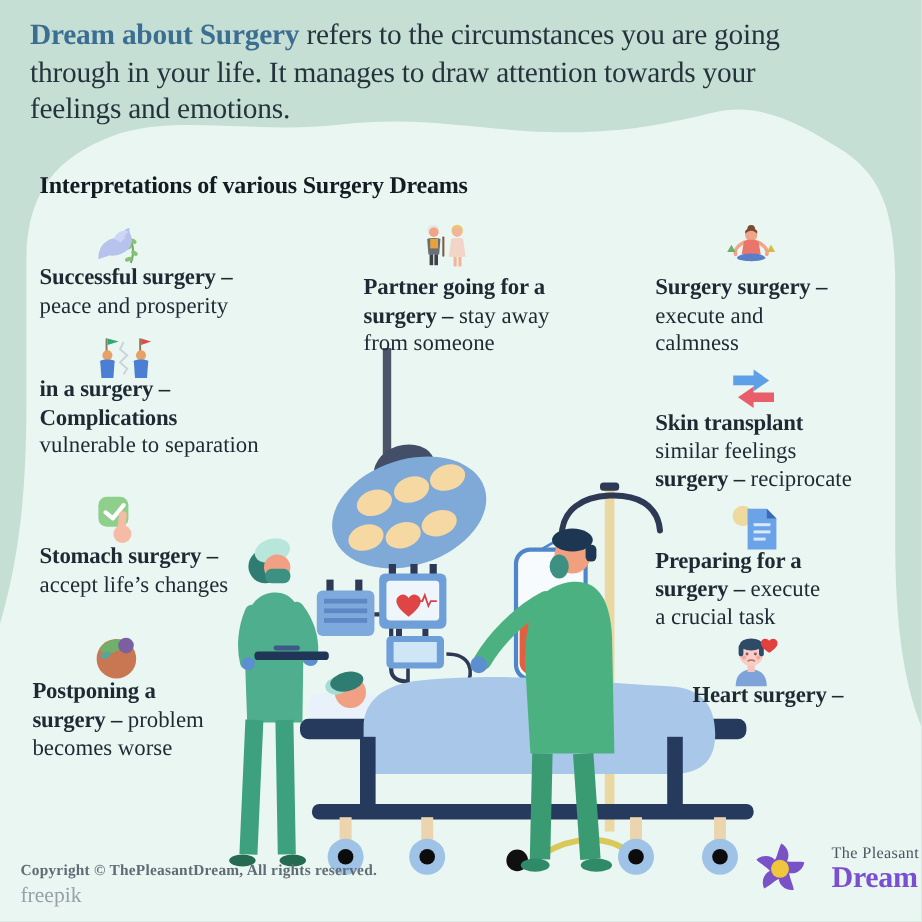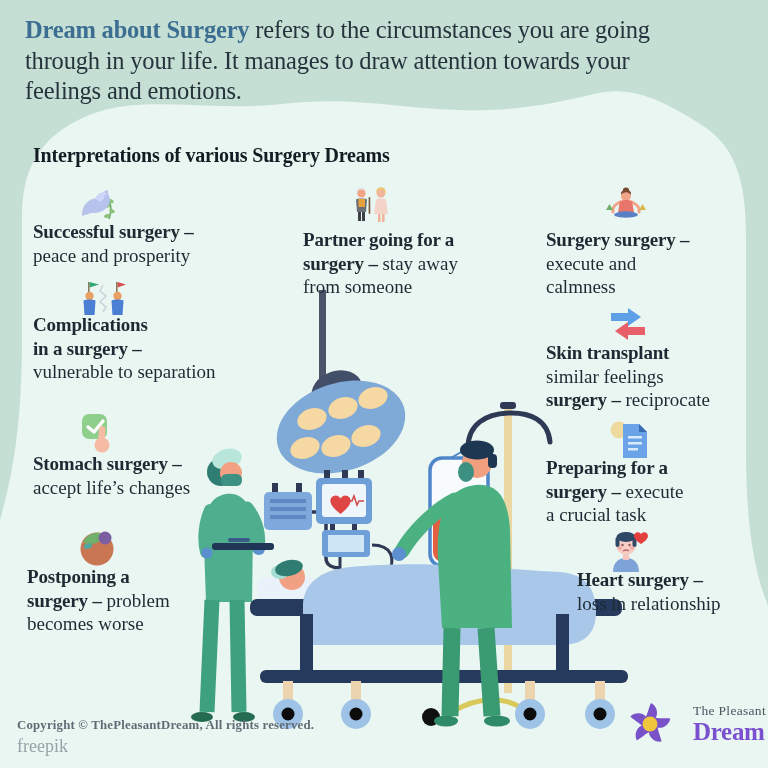--- a/index.html
+++ b/index.html
@@ -199,22 +199,22 @@
         <circle cx="10.5" cy="17" r="4.2" fill="#e8a064"></circle>
         <path d="M4.5,22 C4.5,20 16.5,20 16.5,22 L15.5,36 L5.5,36 Z" fill="#4a7fd4"></path>
         <polyline points="24,6 21,12 27,17 21,23 27,28 24,33" stroke="#c9d4da" stroke-width="1.6" fill="none"></polyline>
         <rect x="37" y="3" width="1.6" height="12" fill="#8a7a5a"></rect>
         <path d="M38.6,3 L47,5.5 L38.6,8.5 Z" fill="#d94f4f"></path>
         <circle cx="38.5" cy="17" r="4.2" fill="#e8a064"></circle>
         <path d="M32.5,22 C32.5,20 44.5,20 44.5,22 L43.5,36 L33.5,36 Z" fill="#4a7fd4"></path>
       </svg>
     </div>
     <div class="txt t2">
+      <div class="ln"><span class="b">in a surgery –</span><span></span></div>
       <div class="ln"><span class="b">Complications</span><span></span></div>
-      <div class="ln"><span class="b">in a surgery –</span><span></span></div>
       <div class="ln"><span class="b"></span><span>vulnerable to separation</span></div>
     </div>
   </section>
 
   
   <section class="item">
     <div class="icon i3">
       <svg width="40" height="42" viewBox="0 0 40 42">
         <rect x="3" y="2" width="25" height="25" rx="7" fill="#8ecf8b"></rect>
         <polyline points="9,15 15,20 24,9" stroke="#ffffff" stroke-width="3.5" fill="none" stroke-linecap="round" stroke-linejoin="round"></polyline>
@@ -339,21 +339,20 @@
         <circle cx="19.5" cy="17" r="1.2" fill="#8a5a5a"></circle>
         <circle cx="26.5" cy="17" r="1.2" fill="#8a5a5a"></circle>
         <circle cx="17" cy="20" r="1.8" fill="#f0a8a0"></circle>
         <circle cx="29" cy="20" r="1.8" fill="#f0a8a0"></circle>
         <path d="M20,23 Q23,21 26,23" stroke="#b96a6a" stroke-width="1.4" fill="none"></path>
         <path d="M38,6 C36,3 31,4 31,8 C31,11 35,14 38,16 C41,14 45,11 45,8 C45,4 40,3 38,6 Z" fill="#e23f3f"></path>
       </svg>
     </div>
     <div class="txt t9">
       <div class="ln"><span class="b">Heart surgery –</span><span></span></div>
-      <div class="ln"><span class="b"></span><span>loss in relationship</span></div>
     </div>
   </section>
 
   
   <div class="footer">
     <div class="copyright">Copyright © ThePleasantDream, All rights reserved.</div>
     <div class="credit">freepik</div>
   </div>
 
   

